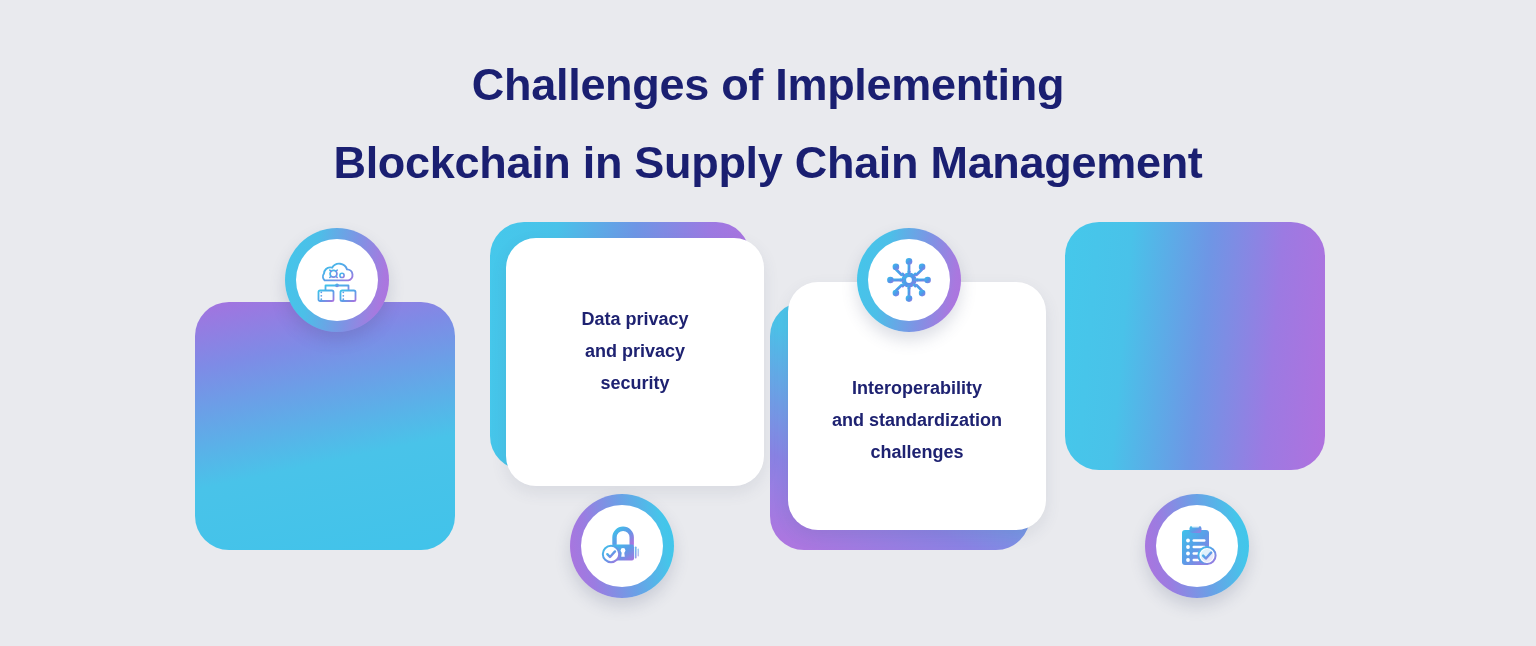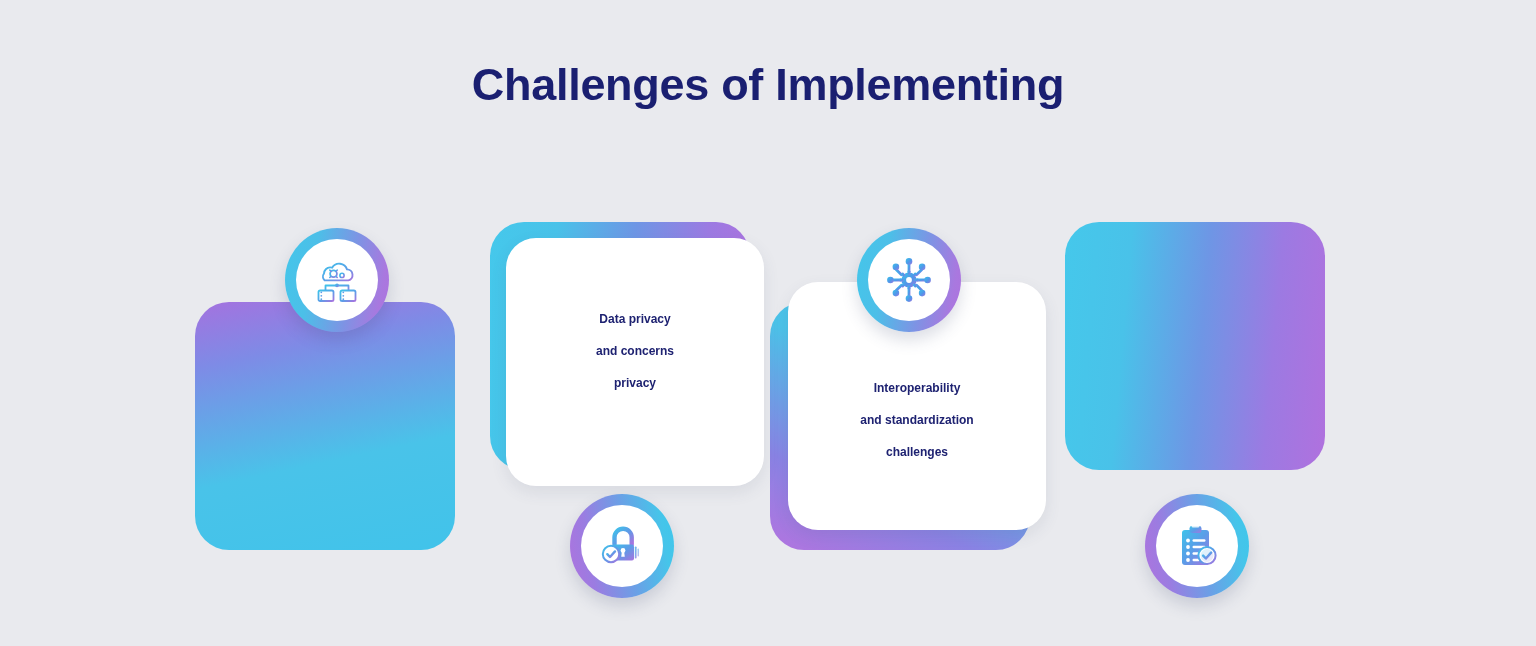--- a/index.html
+++ b/index.html
@@ -95,21 +95,21 @@
     align-items: center;
     justify-content: center;
   }
   .icon-top .white-card  { left: 23px; top: 60px; }
   .icon-bottom .white-card { left: 28px; top: 16px; }
 
   .card-text {
     color: #1E2271;
     font-family: "Liberation Sans", sans-serif;
     font-weight: bold;
-    font-size: 12px;
+    font-size: 18px;
     line-height: 32px;
     text-align: center;
     padding: 0 18px;
   }
   .icon-top .card-text { margin-top: 28px; }
   .icon-bottom .card-text { margin-top: -22px; }
 
   
   .icon-badge {
     position: absolute;
@@ -150,20 +150,21 @@
     background: linear-gradient(80deg, #AE73DE 0%, #9B7CE1 22%, #6AA0E6 55%, #45C5EA 86%, #3FC6EB 100%);
   }
 </style>
 </head>
 <body>
 
 <div class="canvas">
 
   <div class="title-block">
     <span class="title-line">Challenges of Implementing</span>
+    <span class="title-line">Blockchain in Supply Chain Management</span>
   </div>
 
   <div class="cards">
 
     <div class="card-unit u1 icon-top">
       <div class="grad-plate"></div>
       <div class="icon-badge">
         <div class="inner">
           <svg width="54" height="54" viewBox="0 0 54 54">
             <defs>
@@ -215,22 +216,22 @@
           </svg>
         </div>
       </div>
     </div>
 
     <div class="card-unit u2 icon-bottom">
       <div class="grad-plate"></div>
       <div class="white-card">
         <div class="card-text">
           <span>Data privacy</span><br>
-          <span>and concerns</span><br>
-          <span>privacy</span>
+          <span>and privacy</span><br>
+          <span>security</span>
         </div>
       </div>
       <div class="icon-badge">
         <div class="inner">
           <svg width="52" height="52" viewBox="0 0 52 52">
             <defs>
               <linearGradient id="g2" x1="0" y1="0" x2="1" y2="1">
                 <stop offset="0%" stop-color="#3EC3EA"></stop>
                 <stop offset="50%" stop-color="#5E9AE7"></stop>
                 <stop offset="100%" stop-color="#A874DF"></stop>

